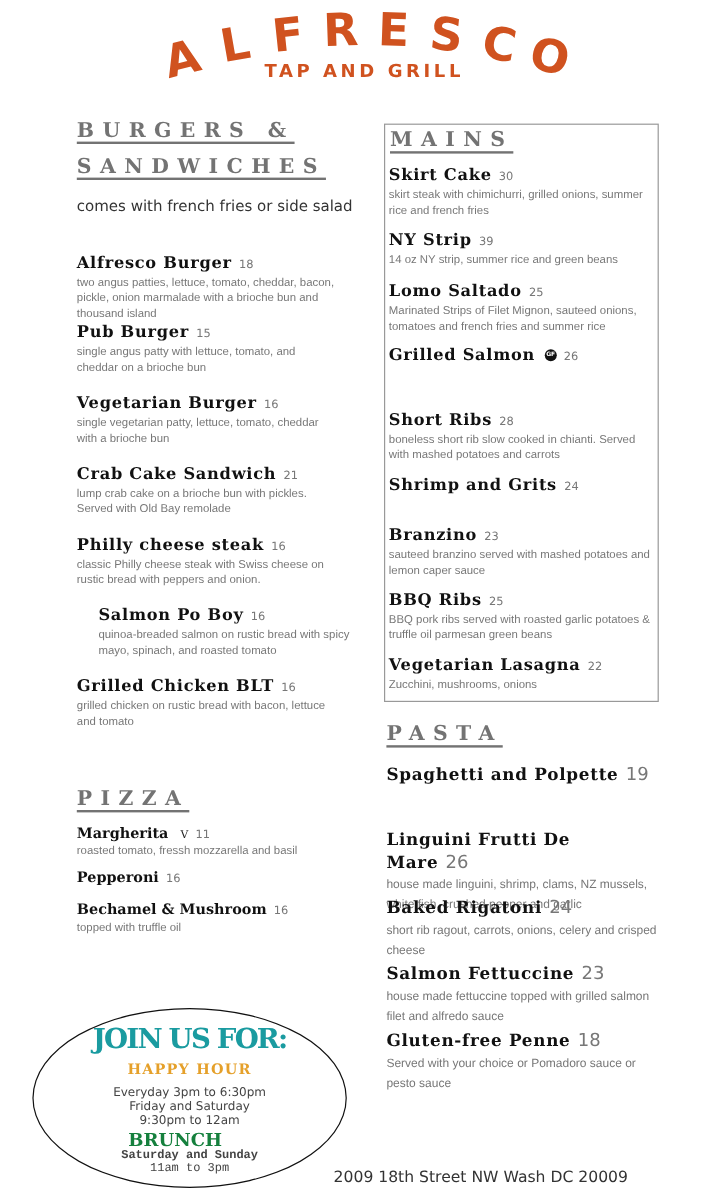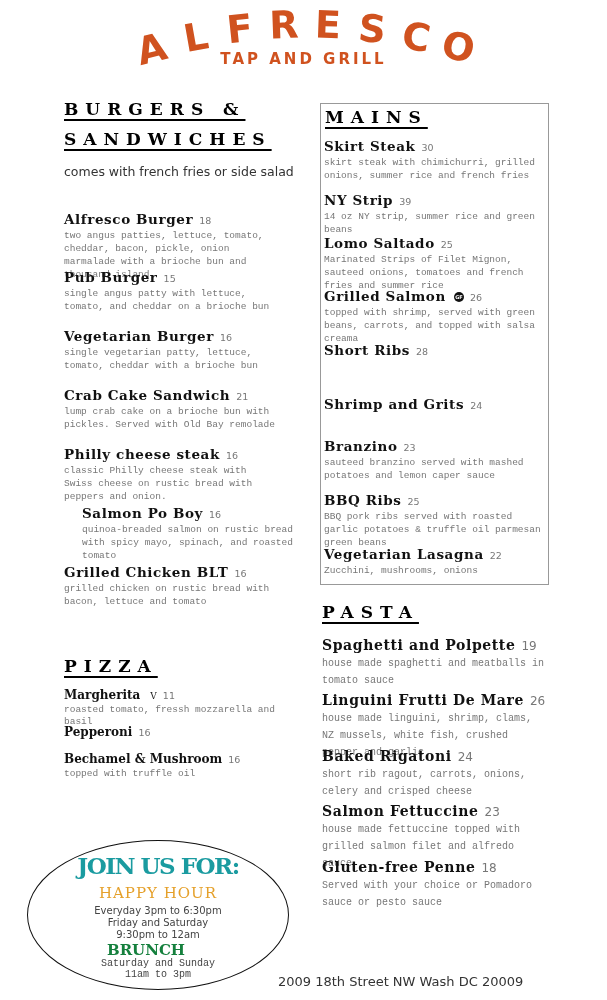--- a/index.html
+++ b/index.html
@@ -1,37 +1,37 @@
 <!DOCTYPE html>
 <html><head>
   <meta charset="utf-8">
   <style>
     html, body { margin:0; padding:0; background:#ffffff; }
     body { width:607px; height:1000px; position:relative; overflow:hidden; font-family:"Liberation Sans", sans-serif; }
     .logo { position:absolute; left:0; top:0; width:607px; height:80px; }
     .logo svg { display:block; }
     .tagline { position:absolute; left:0; width:607px; top:50px; text-align:center; color:#d0521f; font-family:"DejaVu Sans", sans-serif; font-weight:bold; font-size:15px; letter-spacing:3px; }
-    .sec-title { position:absolute; color:#000000; font-family:"DejaVu Serif", serif; font-weight:bold; font-size:17px; letter-spacing:7px; text-decoration:underline; text-decoration-thickness:2px; text-underline-offset:4px; }
+    .sec-title { position:absolute; color:#737373; font-family:"DejaVu Serif", serif; font-weight:bold; font-size:17px; letter-spacing:7px; text-decoration:underline; text-decoration-thickness:2px; text-underline-offset:4px; }
     .subnote { position:absolute; font-family:"DejaVu Sans", sans-serif; font-size:12.5px; color:#333; }
     .item { position:absolute; }
     .item-name { font-family:"DejaVu Serif", serif; font-weight:bold; font-size:13.5px; color:#111; letter-spacing:0.6px; }
     .item-price { font-family:"DejaVu Sans", sans-serif; font-size:9.5px; color:#777; margin-left:6px; }
-    .item-desc { font-family:Liberation Mono, monospace; font-size:9.5px; color:#777; line-height:13px; margin-top:1px; }
+    .item-desc { font-family:Liberation Sans, sans-serif; font-size:9.5px; color:#777; line-height:13px; margin-top:1px; }
     .mains-box { position:absolute; left:320px; top:103px; width:229px; height:482px; border:1px solid #999; box-sizing:border-box; }
     .pasta .item-name { font-size:14px; }
-    .pasta .item-price { font-size:12px; }
+    .pasta .item-price { font-size:15px; }
     .pasta .item-desc { font-size:10px; line-height:17px; }
     .pizza .item-name { font-size:12px; letter-spacing:0; }
     .pizza .item-desc { line-height:12px; }
     .gf-icon { display:inline-block; width:10px; height:10px; border-radius:50%; background:#111; color:#fff; font-size:5px; line-height:10px; text-align:center; vertical-align:middle; margin-left:8px; font-family:"DejaVu Sans", sans-serif; font-weight:bold; }
     .v-mark { font-family:"DejaVu Serif", serif; font-size:9px; color:#222; margin-left:10px; }
     .oval { position:absolute; left:27px; top:840px; width:262px; height:150px; border:1.5px solid #111; border-radius:50%; box-sizing:border-box; }
     .join { position:absolute; left:27px; width:262px; text-align:center; }
     .join-title { top:852px; color:#1a9ba0; font-family:"DejaVu Serif", serif; font-weight:bold; font-size:23px; letter-spacing:-1.5px; }
-    .hh-title { top:884px; color:#e5a02a; font-family:"DejaVu Serif", serif; font-weight:normal; font-size:15px; letter-spacing:1px; }
+    .hh-title { top:884px; color:#e5a02a; font-family:"DejaVu Serif", serif; font-weight:bold; font-size:12px; letter-spacing:1px; }
     .hh-line { color:#444; font-family:"DejaVu Sans", sans-serif; font-size:10px; }
     .brunch-title { color:#15803d; font-family:"DejaVu Serif", serif; font-weight:bold; font-size:15px; }
     .brunch-line { color:#444; font-family:"Liberation Mono", monospace; font-size:10px; }
     .address { position:absolute; left:278px; top:974px; font-family:"DejaVu Sans", sans-serif; font-size:13px; color:#333; }
   </style>
 </head>
 <body>
 
 <div class="logo">
   <svg width="607" height="70" viewBox="0 0 607 70">
@@ -94,37 +94,37 @@
   <div class="item" style="left:64px;top:749px;width:220px;">
     <span class="item-name">Bechamel &amp; Mushroom</span><span class="item-price">16</span>
     <div class="item-desc">topped with truffle oil</div>
   </div>
 </div>
 
 <div class="mains-box"></div>
 <div class="sec-title" style="left:325px;top:107px;">MAINS</div>
 
 <div class="item" style="left:324px;top:137px;width:222px;">
-  <span class="item-name">Skirt Steak</span><span class="item-price">30</span>
+  <span class="item-name">Skirt Cake</span><span class="item-price">30</span>
   <div class="item-desc">skirt steak with chimichurri, grilled onions, summer rice and french fries</div>
 </div>
 <div class="item" style="left:324px;top:191px;width:222px;">
   <span class="item-name">NY Strip</span><span class="item-price">39</span>
   <div class="item-desc">14 oz NY strip, summer rice and green beans</div>
 </div>
 <div class="item" style="left:324px;top:234px;width:222px;">
   <span class="item-name">Lomo Saltado</span><span class="item-price">25</span>
   <div class="item-desc">Marinated Strips of Filet Mignon, sauteed onions, tomatoes and french fries and summer rice</div>
 </div>
 <div class="item" style="left:324px;top:287px;width:222px;">
   <span class="item-name">Grilled Salmon</span><span class="gf-icon">GF</span><span class="item-price">26</span>
-  <div class="item-desc">topped with shrimp, served with green beans, carrots, and topped with salsa creama</div>
 </div>
 <div class="item" style="left:324px;top:341px;width:222px;">
   <span class="item-name">Short Ribs</span><span class="item-price">28</span>
+  <div class="item-desc">boneless short rib slow cooked in chianti. Served with mashed potatoes and carrots</div>
 </div>
 <div class="item" style="left:324px;top:395px;width:222px;">
   <span class="item-name">Shrimp and Grits</span><span class="item-price">24</span>
 </div>
 <div class="item" style="left:324px;top:437px;width:222px;">
   <span class="item-name">Branzino</span><span class="item-price">23</span>
   <div class="item-desc">sauteed branzino served with mashed potatoes and lemon caper sauce</div>
 </div>
 <div class="item" style="left:324px;top:491px;width:222px;">
   <span class="item-name">BBQ Ribs</span><span class="item-price">25</span>
@@ -132,21 +132,20 @@
 </div>
 <div class="item" style="left:324px;top:545px;width:222px;">
   <span class="item-name">Vegetarian Lasagna</span><span class="item-price">22</span>
   <div class="item-desc">Zucchini, mushrooms, onions</div>
 </div>
 
 <div class="sec-title" style="left:322px;top:602px;">PASTA</div>
 <div class="pasta">
   <div class="item" style="left:322px;top:636px;width:226px;">
     <span class="item-name">Spaghetti and Polpette</span><span class="item-price">19</span>
-    <div class="item-desc">house made spaghetti and meatballs in tomato sauce</div>
   </div>
   <div class="item" style="left:322px;top:691px;width:226px;">
     <span class="item-name">Linguini Frutti De Mare</span><span class="item-price">26</span>
     <div class="item-desc">house made linguini, shrimp, clams, NZ mussels, white fish, crushed pepper and garlic</div>
   </div>
   <div class="item" style="left:322px;top:747px;width:226px;">
     <span class="item-name">Baked Rigatoni</span><span class="item-price">24</span>
     <div class="item-desc">short rib ragout, carrots, onions, celery and crisped cheese</div>
   </div>
   <div class="item" style="left:322px;top:802px;width:226px;">
@@ -159,16 +158,16 @@
   </div>
 </div>
 
 <div class="oval"></div>
 <div class="join join-title">JOIN US FOR:</div>
 <div class="join hh-title">HAPPY HOUR</div>
 <div class="join hh-line" style="top:905px;">Everyday 3pm to 6:30pm</div>
 <div class="join hh-line" style="top:917px;">Friday and Saturday</div>
 <div class="join hh-line" style="top:929px;">9:30pm to 12am</div>
 <div class="join brunch-title" style="left:15px;top:941px;">BRUNCH</div>
-<div class="join brunch-line" style="top:958px;">Saturday and Sunday</div>
+<div class="join brunch-line" style="top:958px;font-weight:bold;">Saturday and Sunday</div>
 <div class="join brunch-line" style="top:969px;">11am to 3pm</div>
 
 <div class="address">2009 18th Street NW Wash DC  20009</div>
 
 </body></html>

